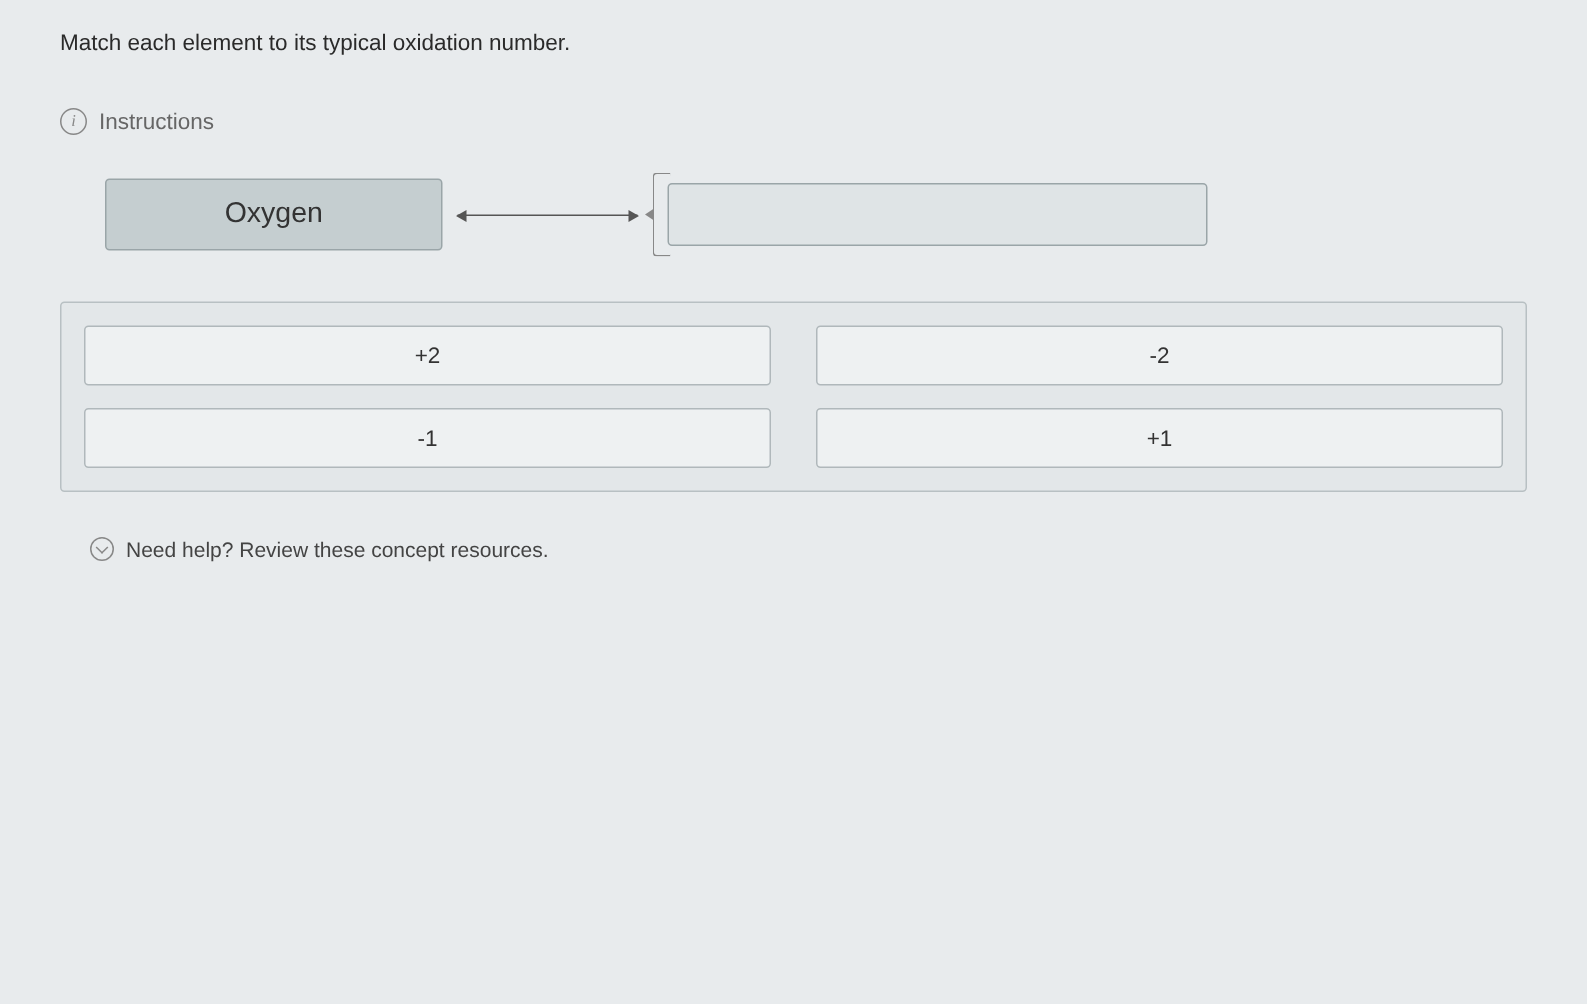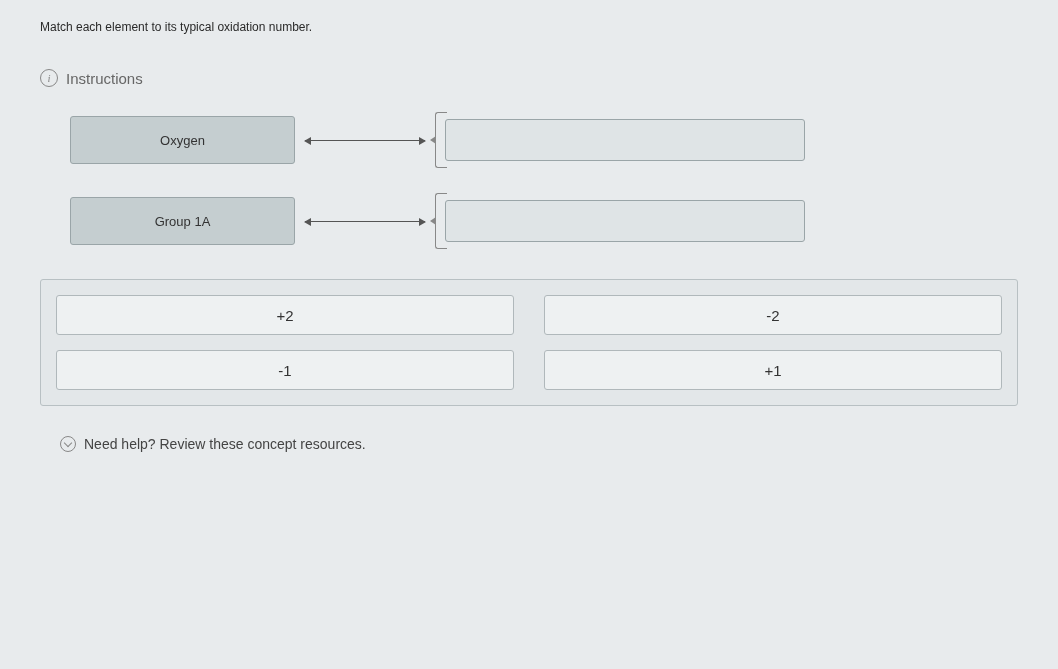--- a/index.html
+++ b/index.html
@@ -10,21 +10,21 @@
     body {
       font-family: Arial, Helvetica, sans-serif;
       background: #e8ebed;
       padding: 20px 40px;
       color: #333;
       width: 1058px;
       height: 669px;
       overflow: hidden;
     }
     .question-text {
-      font-size: 12px;
+      font-size: 15px;
       color: #2a2a2a;
       margin-bottom: 35px;
     }
     .instructions {
       display: flex;
       align-items: center;
       gap: 8px;
       margin-bottom: 25px;
       color: #666;
       font-size: 15px;
@@ -57,21 +57,21 @@
     }
     .element-box {
       width: 225px;
       height: 48px;
       background: #c5ced0;
       border: 1px solid #9aa5a8;
       border-radius: 3px;
       display: flex;
       align-items: center;
       justify-content: center;
-      font-size: 13px;
+      font-size: 19px;
       color: #333;
     }
     .connector {
       width: 120px;
       height: 2px;
       position: relative;
       display: flex;
       align-items: center;
       margin: 0 10px;
     }
@@ -202,30 +202,20 @@
   <div class="match-row">
     <div class="element-box">Oxygen</div>
     <div class="connector">
         <div class="connector-line"></div>
       </div>
     <div class="drop-wrapper">
       <div class="bracket"></div>
       <div class="drop-zone"></div>
     </div>
   </div>
-  <div class="match-row">
-    <div class="element-box">Group 1A</div>
-    <div class="connector">
-        <div class="connector-line"></div>
-      </div>
-    <div class="drop-wrapper">
-      <div class="bracket"></div>
-      <div class="drop-zone"></div>
-    </div>
-  </div>
 </div>
 
 <div class="answer-pool">
   <div class="answer-chip">+2</div>
   <div class="answer-chip">-2</div>
   <div class="answer-chip">-1</div>
   <div class="answer-chip">+1</div>
 </div>
 
 <div class="need-help">

